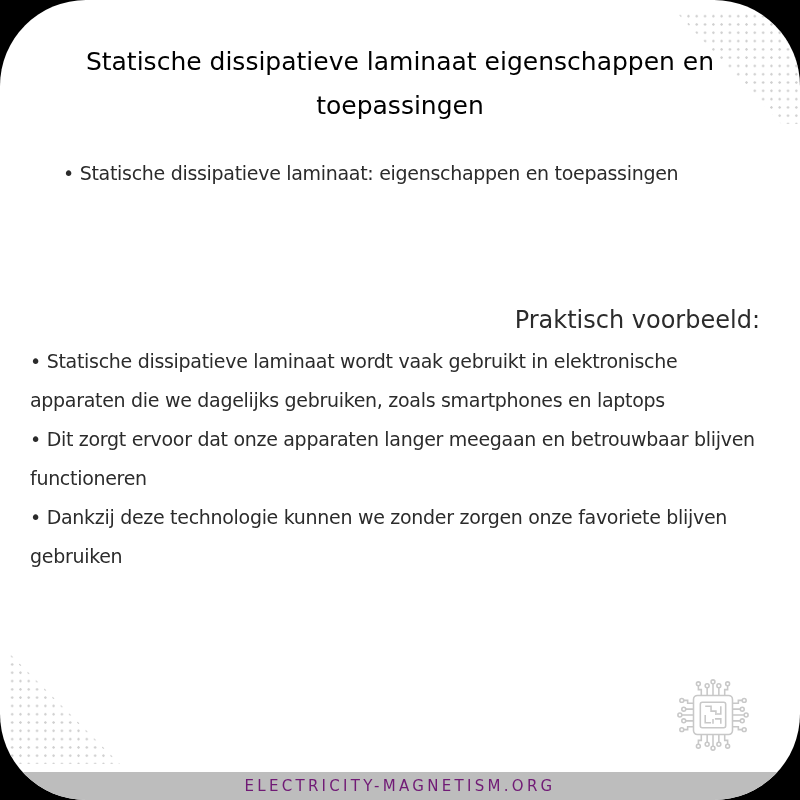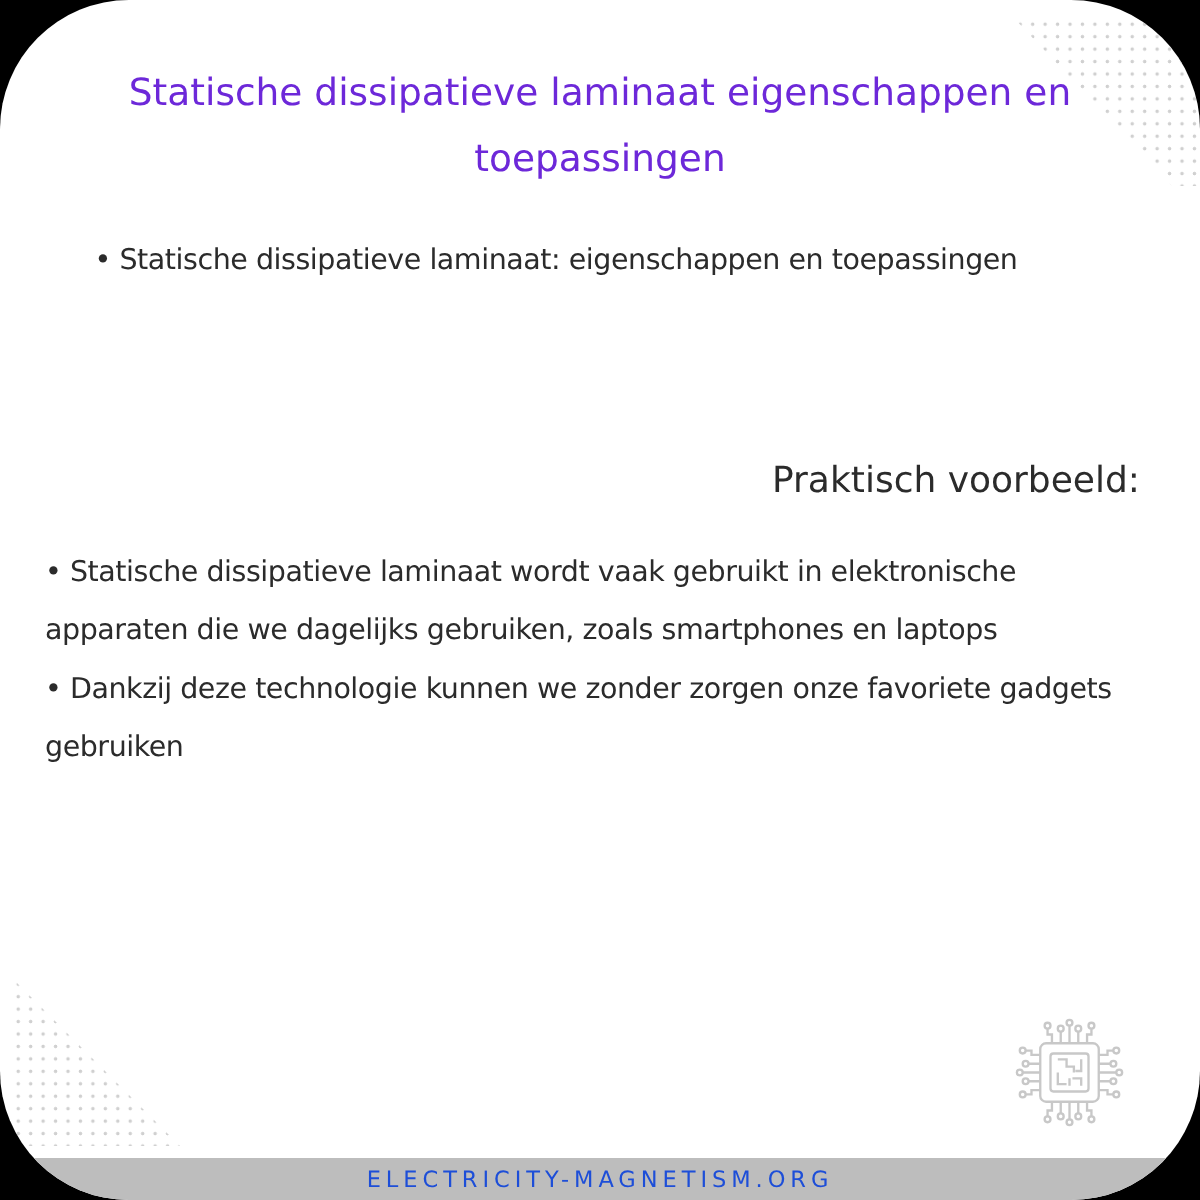--- a/index.html
+++ b/index.html
@@ -17,55 +17,56 @@
   .dots-tr {
     left:676px; top:12px; width:124px; height:112px;
     clip-path: polygon(0 0, 100% 0, 100% 100%, 85% 100%);
   }
   .dots-bl {
     left:8px; top:652px; width:112px; height:112px;
     clip-path: polygon(0 0, 0 100%, 100% 100%);
   }
   .title {
     position:absolute; left:40px; top:40px; width:720px;
-    text-align:center; font-size:25px; line-height:44px; color:#6d28d9;
+    text-align:center; font-size:25px; line-height:44px; color:#000000;
   }
   .list { position:absolute; left:30px; width:745px; font-size:19px; line-height:39px; }
   .list1 { top:154px;margin-left:33px; }
-  .list2 { top:362px; }
+  .list2 { top:342px; }
   .list p { margin:0; letter-spacing:-0.3px; }
   .subhead {
     position:absolute; left:40px; top:300px; width:720px; text-align:right;
     font-size:24px; line-height:40px;
   }
   .chip { position:absolute; left:674px; top:676px; width:78px; height:78px; }
   .footer {
     position:absolute; left:0; top:772px; width:800px; height:28px;
-    background:#bdbdbd; text-align:center; color:#1d4ed8;
+    background:#bdbdbd; text-align:center; color:#701a75;
     font-size:15px; letter-spacing:3.3px; line-height:28px;
   }
 </style>
 </head>
 <body>
 
 <div class="card">
   <div class="dots dots-tr"></div>
   <div class="dots dots-bl"></div>
 
   <div class="title">Statische dissipatieve laminaat eigenschappen en toepassingen</div>
 
   <div class="list list1">
     <p>• Statische dissipatieve laminaat: eigenschappen en toepassingen</p>
   </div>
 
   <div class="subhead">Praktisch voorbeeld:</div>
 
   <div class="list list2">
     <p>• Statische dissipatieve laminaat wordt vaak gebruikt in elektronische apparaten die we dagelijks gebruiken, zoals smartphones en laptops</p>
-    <p>• Dankzij deze technologie kunnen we zonder zorgen onze favoriete gadgets gebruiken</p>
+    <p>• Dit zorgt ervoor dat onze apparaten langer meegaan en betrouwbaar blijven functioneren</p>
+    <p>• Dankzij deze technologie kunnen we zonder zorgen onze favoriete blijven gebruiken</p>
   </div>
 
   <svg class="chip" viewBox="0 0 80 80" fill="none" stroke="#c8c8c8" stroke-width="1.6">
     <rect x="20" y="20" width="40" height="40" rx="4"></rect>
     <rect x="27" y="27" width="26" height="26" rx="2"></rect>
     <path d="M32 31 h6 v5 h5 v4 M48 31 v8 h-4 M32 40 v8 h6 M42 44 h6 v5 M40 44 v5"></path>
 
     <path d="M28 20 v-6 h-3 v-4 M34 20 v-8 M40 20 v-12 M46 20 v-8 M52 20 v-6 h3 v-4"></path>
     <circle cx="25" cy="8" r="2"></circle>
       <circle cx="34" cy="10" r="2"></circle>

